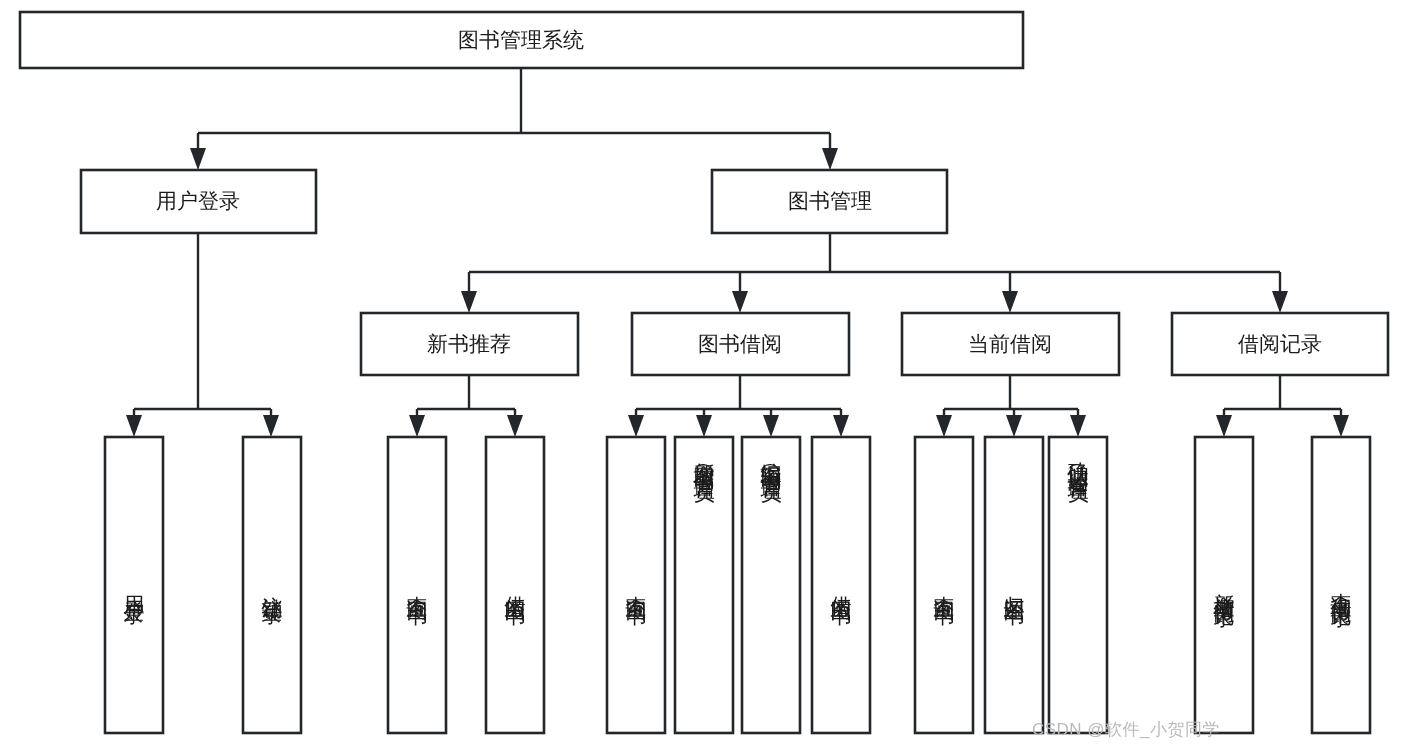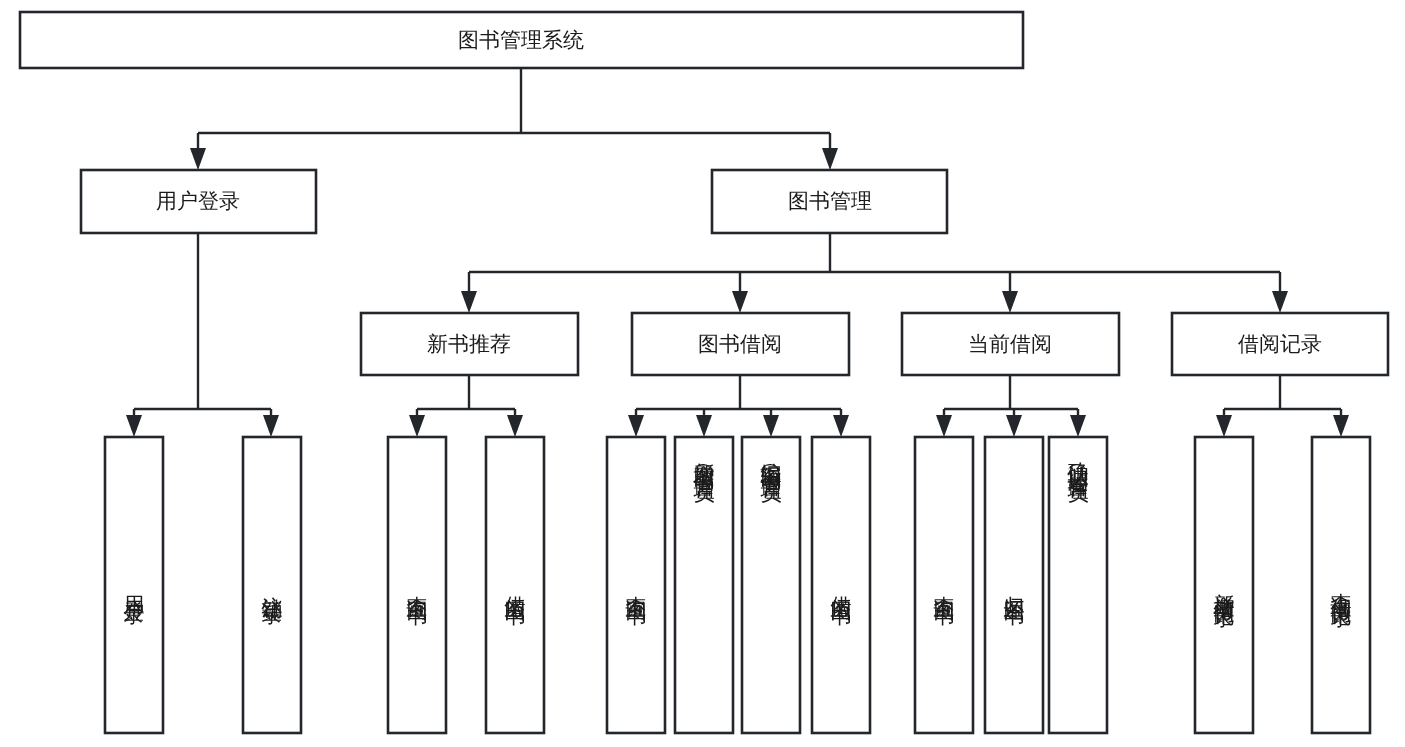--- a/index.html
+++ b/index.html
@@ -214,14 +214,15 @@
   <div class="node-label-v" style="left:607px; top:437px; width:58px; height:296px;">查询图书</div>
   <div class="node-label-v" style="left:675px; top:437px; width:58px; height:296px; justify-content:flex-start; padding-top:8px; box-sizing:border-box;">新增图书（管理员）</div>
   <div class="node-label-v" style="left:742px; top:437px; width:58px; height:296px; justify-content:flex-start; padding-top:8px; box-sizing:border-box;">编辑图书（管理员）</div>
   <div class="node-label-v" style="left:812px; top:437px; width:58px; height:296px;">借阅图书</div>
   <div class="node-label-v" style="left:915px; top:437px; width:58px; height:296px;">查询图书</div>
   <div class="node-label-v" style="left:985px; top:437px; width:58px; height:296px;">归还图书</div>
   <div class="node-label-v" style="left:1049px; top:437px; width:58px; height:296px; justify-content:flex-start; padding-top:8px; box-sizing:border-box;">确认归还（管理员）</div>
   <div class="node-label-v" style="left:1195px; top:437px; width:58px; height:296px;">新增借阅记录</div>
   <div class="node-label-v" style="left:1312px; top:437px; width:58px; height:296px;">查询借阅记录</div>
 
+  <div class="watermark">CSDN @软件_小贺同学</div>
 
 </div>
 
 </body></html>

